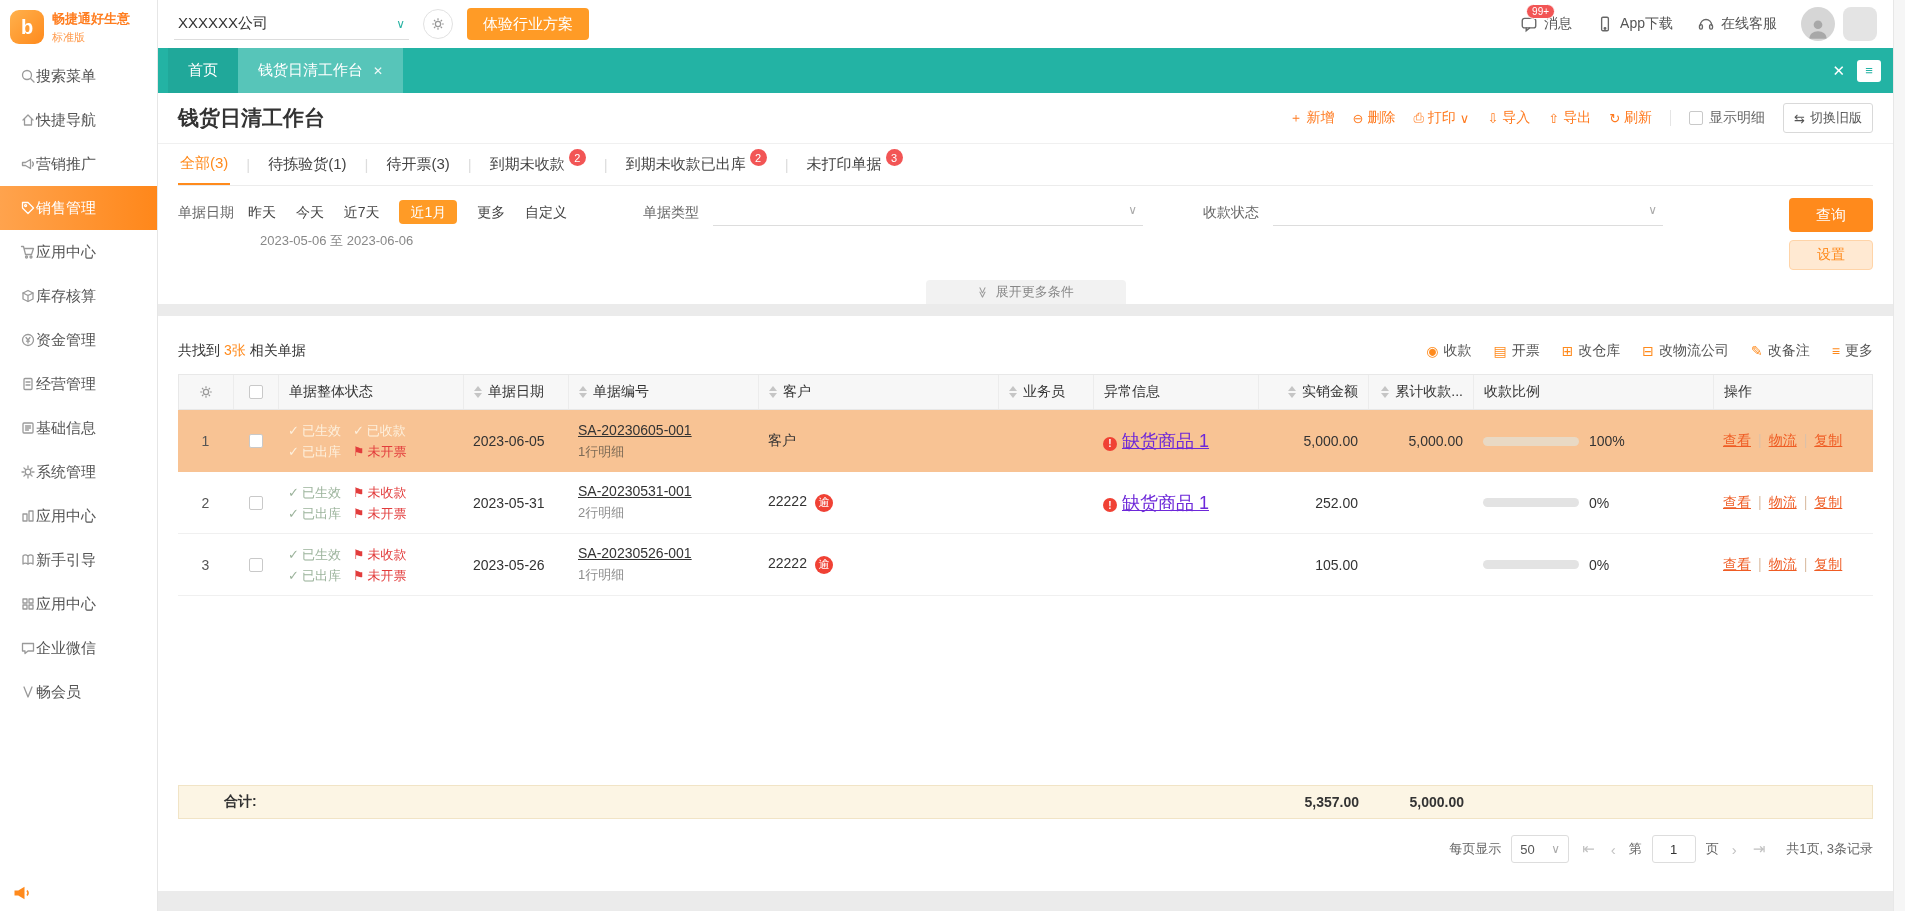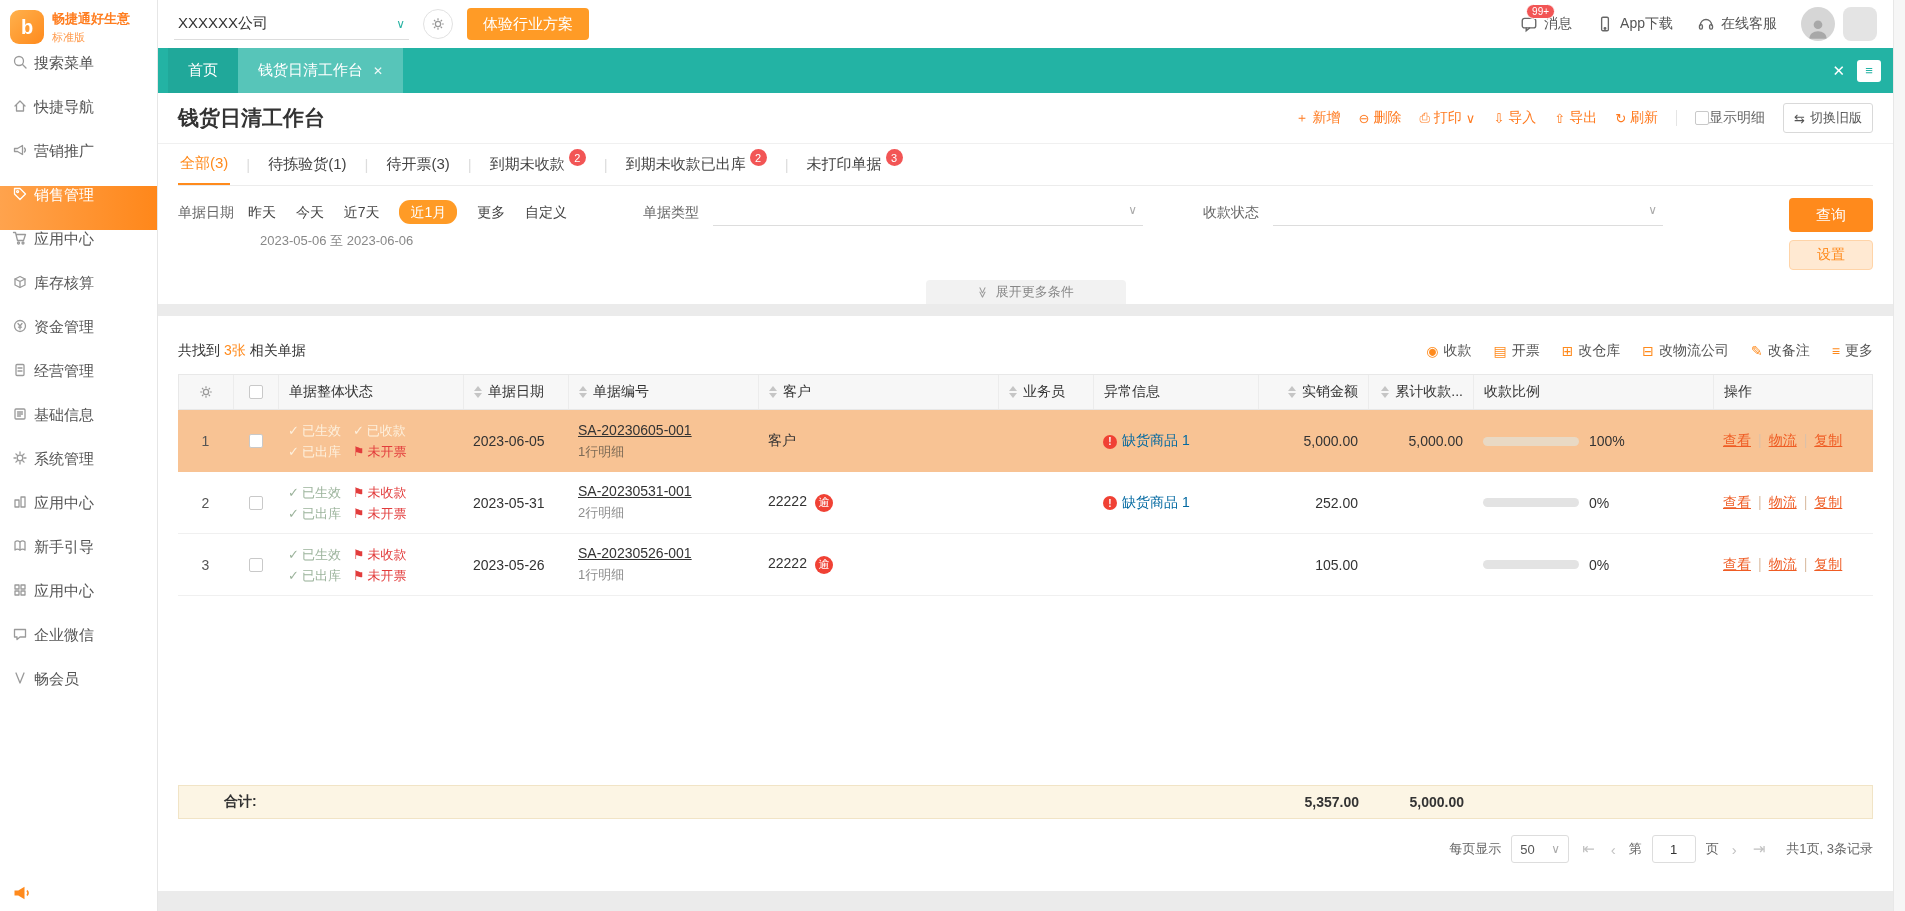--- a/index.html
+++ b/index.html
@@ -5,21 +5,21 @@
 *{margin:0;padding:0;box-sizing:border-box}
 html,body{width:1905px;height:911px;overflow:hidden}
 body{font-family:"Liberation Sans","DejaVu Sans",sans-serif;font-size:14px;color:#333;background:#ebebeb}
 .app{display:flex;width:100%;height:100%}
 
 .sidebar{width:158px;background:#fff;border-right:1px solid #e6e6e6;position:relative;flex-shrink:0;z-index:3}
 .logo{display:flex;align-items:center;gap:8px;padding:8px 10px;height:54px}
 .logo-mark{width:34px;height:34px;border-radius:9px;background:linear-gradient(135deg,#ffb14d,#ff8a1c);color:#fff;font-weight:bold;font-size:20px;display:flex;align-items:center;justify-content:center;flex-shrink:0}
 .logo-text .l1{color:#ff7d1f;font-size:13px;font-weight:bold;white-space:nowrap}
 .logo-text .l2{color:#ff9b4d;font-size:11px;margin-top:2px}
-.menu-item{display:flex;gap:6px;height:44px;padding:0 12px;color:#555;font-size:15px;cursor:pointer;white-space:nowrap}
+.menu-item{display:flex;align-items:center;gap:0;height:44px;padding:0 20px;color:#555;font-size:15px;cursor:pointer;white-space:nowrap}
 .menu-item svg{width:16px;height:16px;stroke:#9a9a9a;fill:none;stroke-width:1.3;stroke-linecap:round;stroke-linejoin:round;flex-shrink:0}
 .menu-item.active{background:linear-gradient(90deg,#ffa34d,#ff871a);color:#fff}
 .menu-item.active svg{stroke:#fff}
 .sidebar-bottom{position:absolute;bottom:8px;left:12px;display:flex;gap:12px;align-items:center}
 .sidebar-bottom svg{width:20px;height:20px;fill:#ff8a1c}
 
 .main{flex:1;display:flex;flex-direction:column;min-width:0}
 
 .topbar{height:48px;background:#fff;display:flex;align-items:center;padding:0 16px;gap:14px}
 .company-select{display:flex;align-items:center;justify-content:space-between;width:235px;border-bottom:1px solid #ddd;padding:6px 4px;font-size:15px;color:#333;cursor:pointer}
@@ -48,35 +48,35 @@
 
 .scroll-strip{width:12px;background:#f6f6f6;border-left:1px solid #e7e7e7;flex-shrink:0}
 
 .content{flex:1;display:flex;flex-direction:column;background:#ebebeb;overflow:hidden}
 .title-row{height:50px;background:#fff;display:flex;align-items:center;padding:0 20px}
 .page-title{font-size:21px;font-weight:600;color:#333}
 .title-tools{margin-left:auto;display:flex;align-items:center;gap:18px;font-size:14px}
 .tool{color:#ff7a1f;display:flex;align-items:center;gap:4px;cursor:pointer;white-space:nowrap}
 .tool .g{font-size:13px}
 .vdiv{width:1px;height:16px;background:#e5e5e5}
-.tool-check{color:#666;display:flex;gap:0;align-items:center;cursor:pointer}
+.tool-check{color:#666;display:flex;gap:6px;align-items:center;cursor:pointer}
 .cb{width:14px;height:14px;border:1px solid #c9c9c9;border-radius:2px;background:#fff;display:inline-block;flex-shrink:0}
 .switch-old{border:1px solid #d9d9d9;background:#fff;color:#555;height:30px;padding:0 10px;border-radius:3px;display:flex;align-items:center;gap:5px;font-size:13px;cursor:pointer}
 
 .filter-card{background:#fff;padding:0 20px;border-top:1px solid #f0f0f0}
 .ftabs{display:flex;align-items:center;height:42px;border-bottom:1px solid #ececec;font-size:15px;color:#444}
 .ftab{display:flex;align-items:center;height:100%;padding:0 2px;cursor:pointer}
 .ftab.active{color:#ff8a1c;border-bottom:2px solid #ff8a1c}
 .fsep{color:#ddd;margin:0 16px}
 .fbadge{background:#f25555;color:#fff;border-radius:9px;min-width:17px;height:17px;font-size:11px;display:inline-flex;align-items:center;justify-content:center;margin-left:4px;transform:translateY(-7px)}
 .fbody{display:flex;padding:12px 0 8px;align-items:flex-start}
 .flabel{color:#666;font-size:14px;margin-right:14px;line-height:28px;white-space:nowrap}
 .fopts{line-height:28px;white-space:nowrap}
 .fopt{margin-right:16px;color:#444;cursor:pointer}
-.fopt.pill{background:#ff9b26;color:#fff;border-radius:11px;padding:4px 11px}
+.fopt.pill{background:#ff9b26;color:#fff;border-radius:4px;padding:4px 11px}
 .frange{color:#888;font-size:13px;margin-top:6px;margin-left:12px}
 .fsel-group{display:flex;margin-left:60px}
 .fselect{display:flex;align-items:flex-end;justify-content:flex-end;width:430px;border-bottom:1px solid #ddd;padding:4px 6px 8px;cursor:pointer}
 .fselect.small{width:390px}
 .fbtns{margin-left:auto;display:flex;flex-direction:column;gap:8px;align-items:flex-end}
 .btn-search{background:#ff8a1c;color:#fff;width:84px;height:34px;border:none;border-radius:4px;font-size:15px;cursor:pointer}
 .btn-settings{background:#ffe9d2;color:#ff8a1c;width:84px;height:30px;border:1px solid #ffd4a8;border-radius:4px;font-size:14px;cursor:pointer}
 .expand-bar{width:200px;margin:2px auto 0;background:#f2f2f2;color:#888;font-size:13px;height:24px;display:flex;align-items:center;justify-content:center;gap:7px;border-radius:4px 4px 0 0;cursor:pointer}
 .expand-ico{display:inline-block;transform:rotate(90deg);font-size:11px;color:#999}
 
@@ -111,21 +111,21 @@
 .stline{display:flex;gap:12px;line-height:21px;font-size:13px;white-space:nowrap}
 .chip{display:inline-flex;align-items:center;gap:3px}
 .st-ok{color:#9bb39b}
 .st-bad{color:#e23c3c}
 .hl .st-ok{color:#fdf0dd}
 .doc-link{color:#333;text-decoration:underline;font-size:14px;cursor:pointer}
 .doc-sub{color:#8c8c8c;font-size:13px;margin-top:5px}
 .hl .doc-sub{color:#7c6a55}
 .overdue-badge{display:inline-flex;width:18px;height:18px;border-radius:50%;background:#f04134;color:#fff;font-size:11px;align-items:center;justify-content:center;margin-left:8px;flex-shrink:0}
 .abn-ico{display:inline-flex;width:14px;height:14px;border-radius:50%;background:#f04134;color:#fff;font-size:10px;align-items:center;justify-content:center;margin-right:5px;font-weight:bold;flex-shrink:0}
-.abn-link{color:#0369a1;font-size:14px;cursor:pointer}
+.abn-link{color:#6d28d9;text-decoration:underline;font-size:18px;cursor:pointer}
 .ratio-wrap{display:flex;align-items:center;gap:10px}
 .ratio-track{width:96px;height:9px;background:#e3e3e3;border-radius:5px;overflow:hidden;flex-shrink:0}
 .hl .ratio-track{background:#e9d9c4}
 .ratio-fill{height:100%;background:#23b3a4;border-radius:5px}
 .op-link{color:#ef5c24;text-decoration:underline;cursor:pointer}
 .op-sep{color:#dcc0a8;margin:0 7px}
 .spacer{flex:1}
 .total-row{display:flex;align-items:center;height:34px;background:#fcf5e4;border:1px solid #f1e4c6;font-size:14px;color:#333;flex-shrink:0}
 .total-label-cell{width:1080px;padding-left:45px;font-weight:bold}
 .total-amt{width:110px;text-align:right;padding-right:10px;font-weight:bold}

